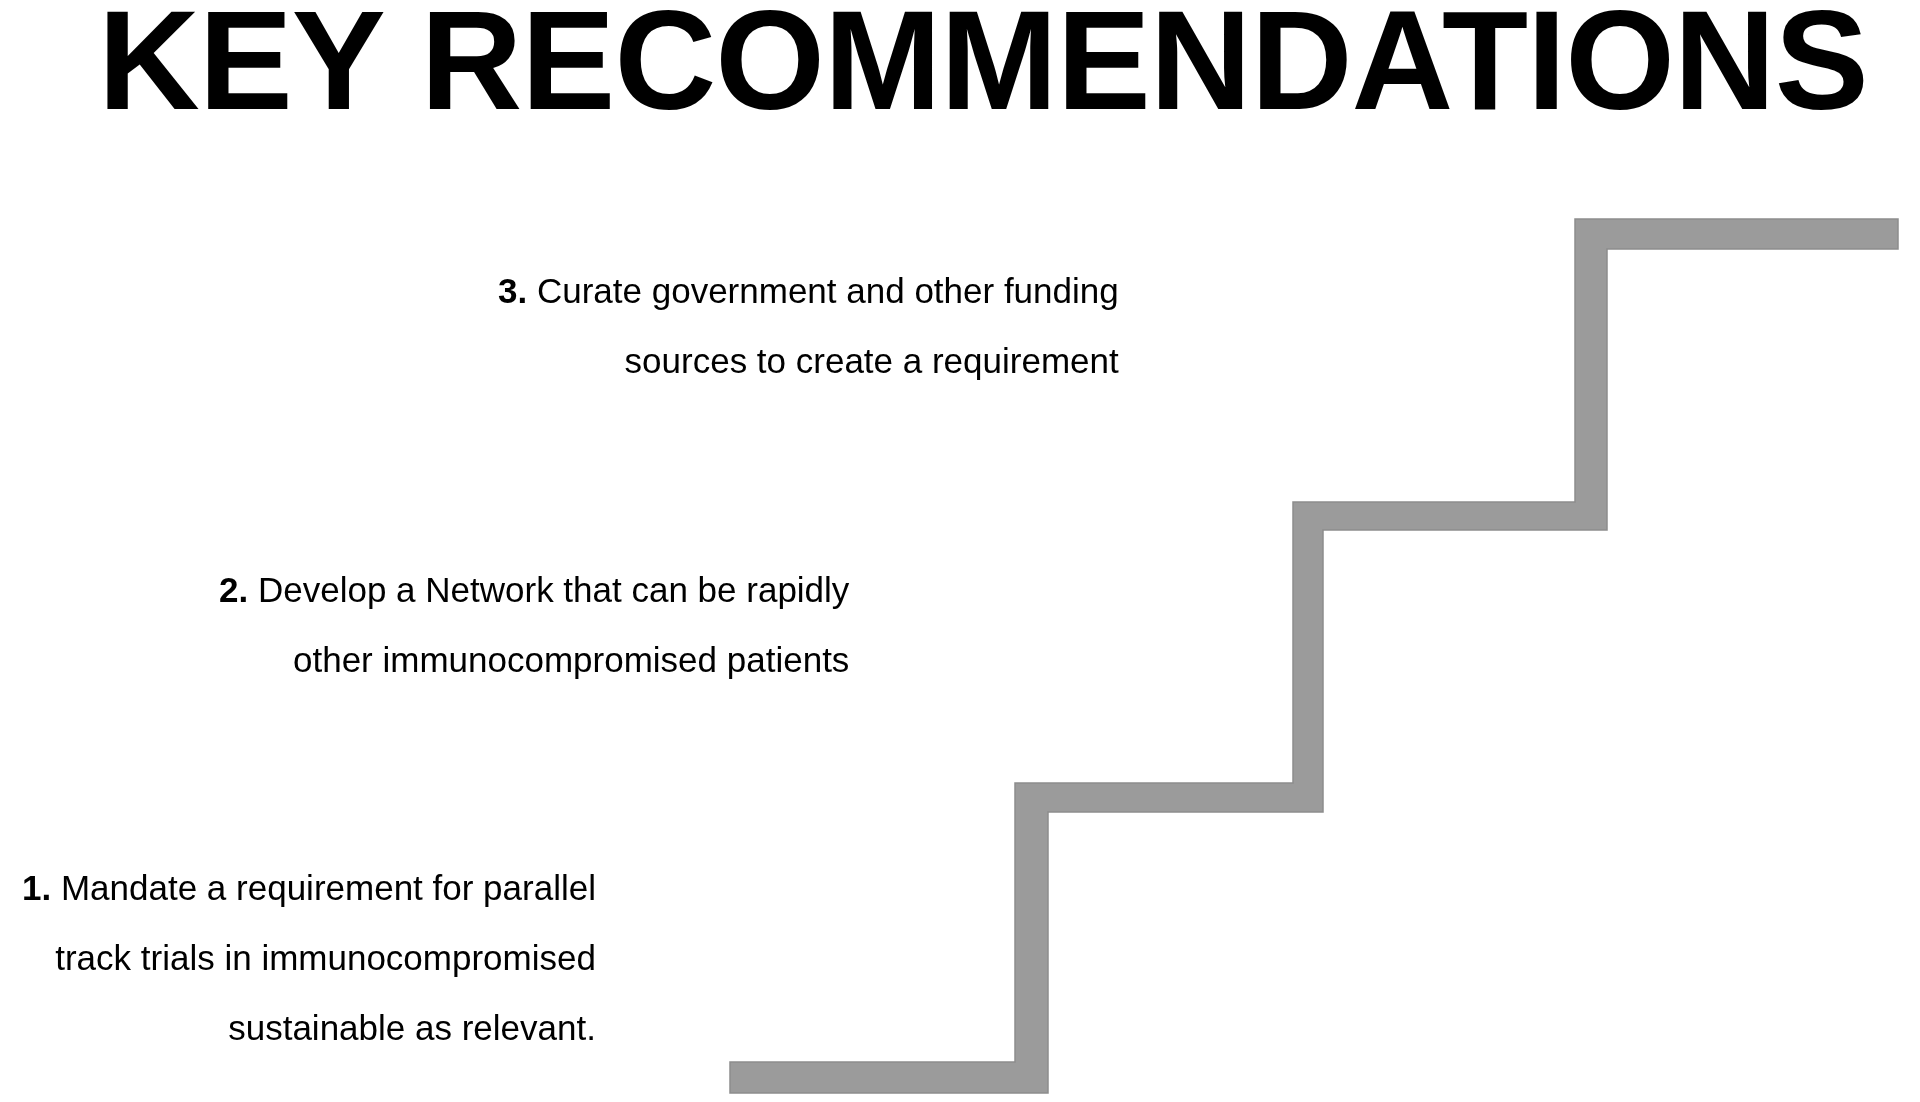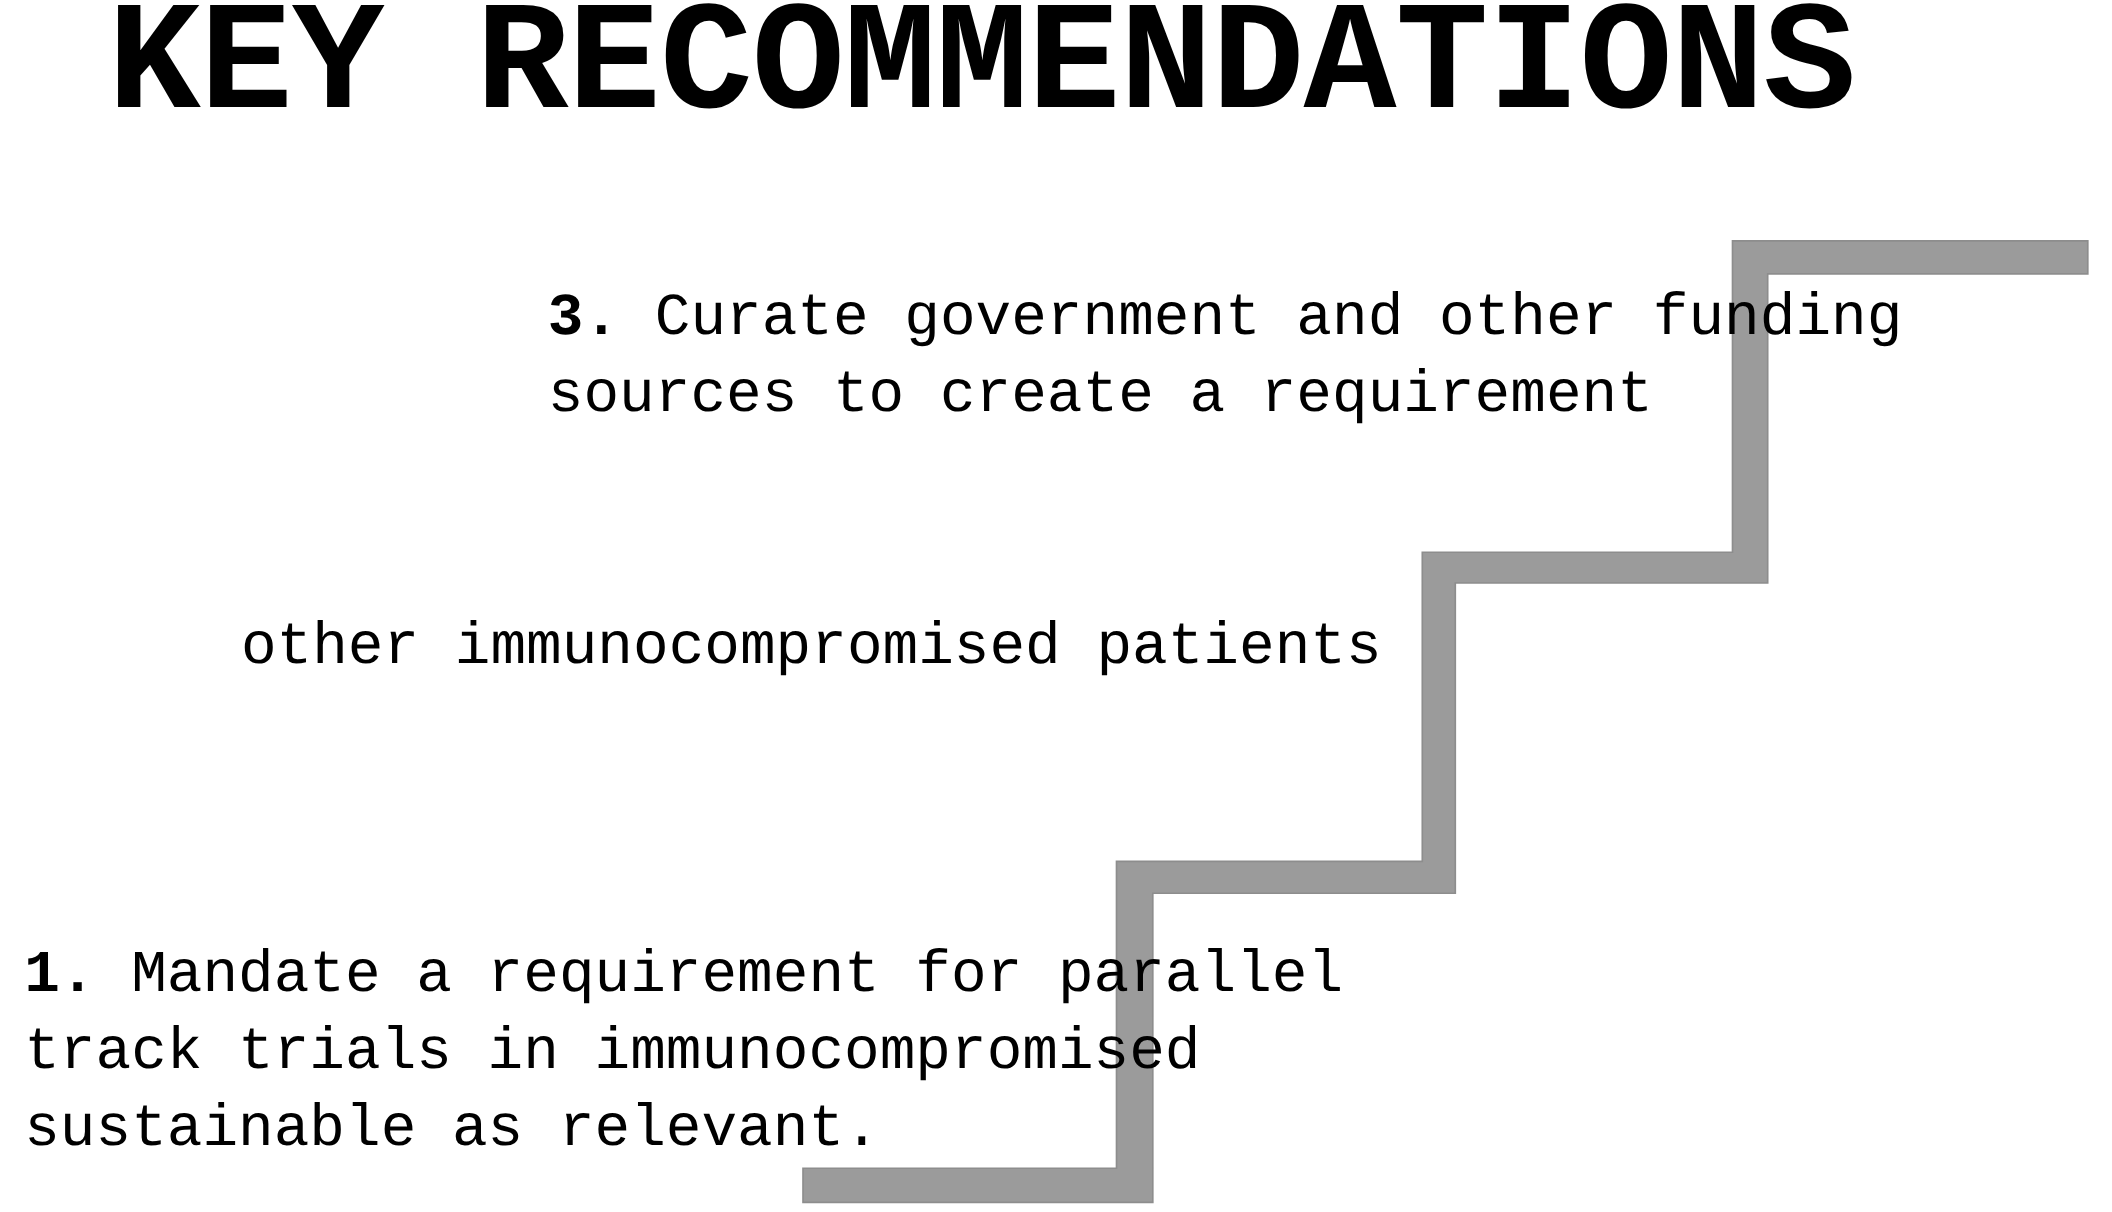--- a/index.html
+++ b/index.html
@@ -6,21 +6,21 @@
     margin: 0;
     padding: 0;
     background: #ffffff;
   }
   .canvas {
     position: relative;
     width: 1920px;
     height: 1102px;
     background: #ffffff;
     overflow: hidden;
-    font-family: Liberation Mono, monospace;
+    font-family: Liberation Sans, sans-serif;
     color: #000000;
   }
   .title {
     position: absolute;
     left: 98px;
     top: -10px;
     margin: 0;
     font-size: 141px;
     font-weight: 700;
     letter-spacing: -1px;
@@ -30,24 +30,25 @@
   }
   .stairs-svg {
     position: absolute;
     left: 0;
     top: 0;
     width: 1920px;
     height: 1102px;
   }
   .rec {
     position: absolute;
-    font-size: 54px;
+    font-size: 35px;
     line-height: 70px;
     color: #000000;
     white-space: nowrap;
+    text-align: right;
   }
   .rec .num {
     font-weight: 700;
   }
   .rec-3 { left: 498px; top: 256px; }
   .rec-2 { left: 219px; top: 555px; }
   .rec-1 { left: 8px;   top: 853px; margin-left: 14px; }
   .line { display: block; }
 </style>
 </head>
@@ -60,20 +61,21 @@
   <svg class="stairs-svg" viewBox="0 0 1920 1102">
     <polygon stroke-width="1.5" points="730,1062 1015,1062 1015,783 1293,783 1293,502 1575,502 1575,219 1898,219 1898,249 1607,249 1607,530 1323,530 1323,812 1048,812 1048,1093 730,1093" fill="#9b9b9b" stroke="#8d8d8d"></polygon>
   </svg>
 
   <div class="rec rec-3">
     <span class="line"><span class="num">3.</span> <span>Curate government and other funding</span></span>
     <span class="line">sources to create a requirement</span>
   </div>
 
   <div class="rec rec-2">
+    <span class="line"><span class="num">2.</span> <span>Develop a Network that can be rapidly</span></span>
     <span class="line">other immunocompromised patients</span>
   </div>
 
   <div class="rec rec-1">
     <span class="line"><span class="num">1.</span> <span>Mandate a requirement for parallel</span></span>
     <span class="line">track trials in immunocompromised</span>
     <span class="line">sustainable as relevant.</span>
   </div>
 
 </div>

